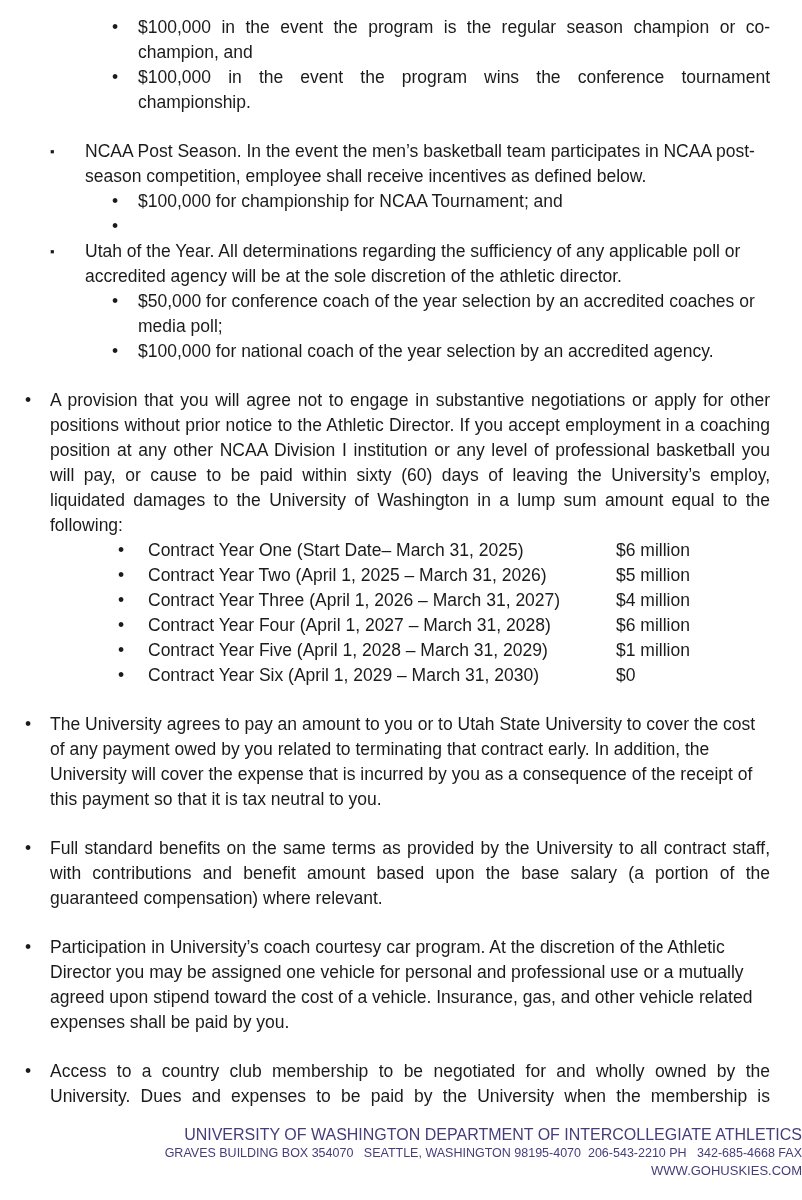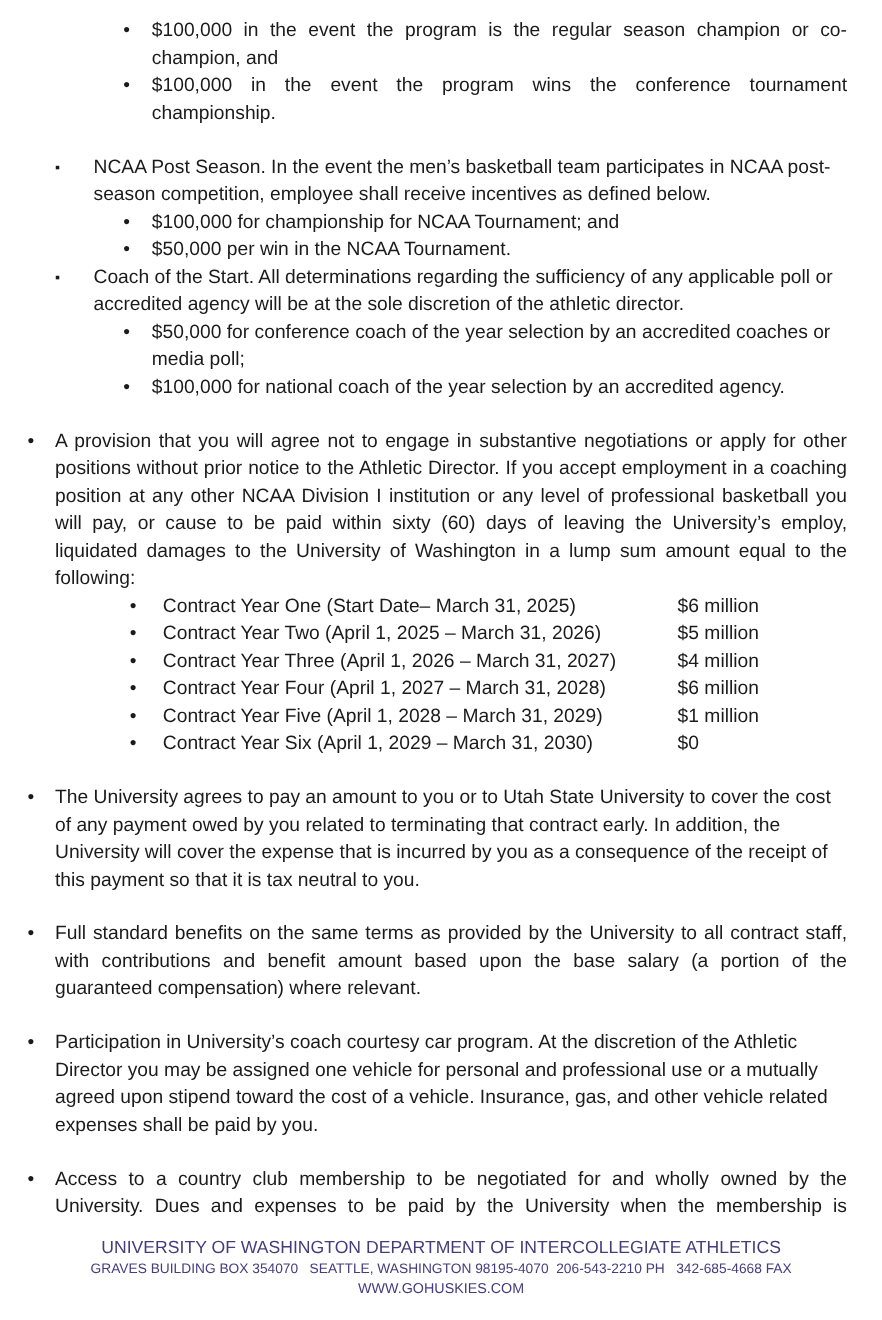--- a/index.html
+++ b/index.html
@@ -33,21 +33,21 @@
   .cy .b{width:30px;}
   .cy-label{display:inline-block;width:444px;vertical-align:top;}
   .cy-amount{display:inline-block;vertical-align:top;margin-left:24px;}
   .bold{font-weight:normal;text-align:center;}
   .just{text-align:justify;}
   .just-last{text-align:justify;text-align-last:justify;}
   .gap{margin-top:24px;}
   .footer{
     position:absolute;
     top:1124px;left:0;right:0;
-    text-align:center;
+    text-align:right;
     color:#453c7c;
   }
   .f1{font-size:16px;line-height:21px;}
   .f2{font-size:12.5px;line-height:17px;white-space:pre;}
   .f3{font-size:13px;line-height:17px;}
 </style>
 </head>
 <body>
 
 <div class="page">
@@ -65,26 +65,25 @@
     <div class="li l2 gap">
       <span class="b">▪</span>
       <div class="t"><span class="bold">NCAA Post Season</span><span>. In the event the men’s basketball team participates in NCAA post-season competition, employee shall receive incentives as defined below.</span></div>
     </div>
     <div class="li l3">
       <span class="b">•</span>
       <div class="t">$100,000 for championship for NCAA Tournament; and</div>
     </div>
     <div class="li l3">
       <span class="b">•</span>
-      <div class="t">$50,000 per win in the NCAA Tournament.</div>
     </div>
 
     <div class="li l2">
       <span class="b">▪</span>
-      <div class="t"><span class="bold">Coach of the Start</span><span>.  All determinations regarding the sufficiency of any applicable poll or accredited agency will be at the sole discretion of the athletic director.</span></div>
+      <div class="t"><span class="bold">Utah of the Year</span><span>.  All determinations regarding the sufficiency of any applicable poll or accredited agency will be at the sole discretion of the athletic director.</span></div>
     </div>
     <div class="li l3">
       <span class="b">•</span>
       <div class="t">$50,000 for conference coach of the year selection by an accredited coaches or media poll;</div>
     </div>
     <div class="li l3">
       <span class="b">•</span>
       <div class="t">$100,000 for national coach of the year selection by an accredited agency.</div>
     </div>
 

